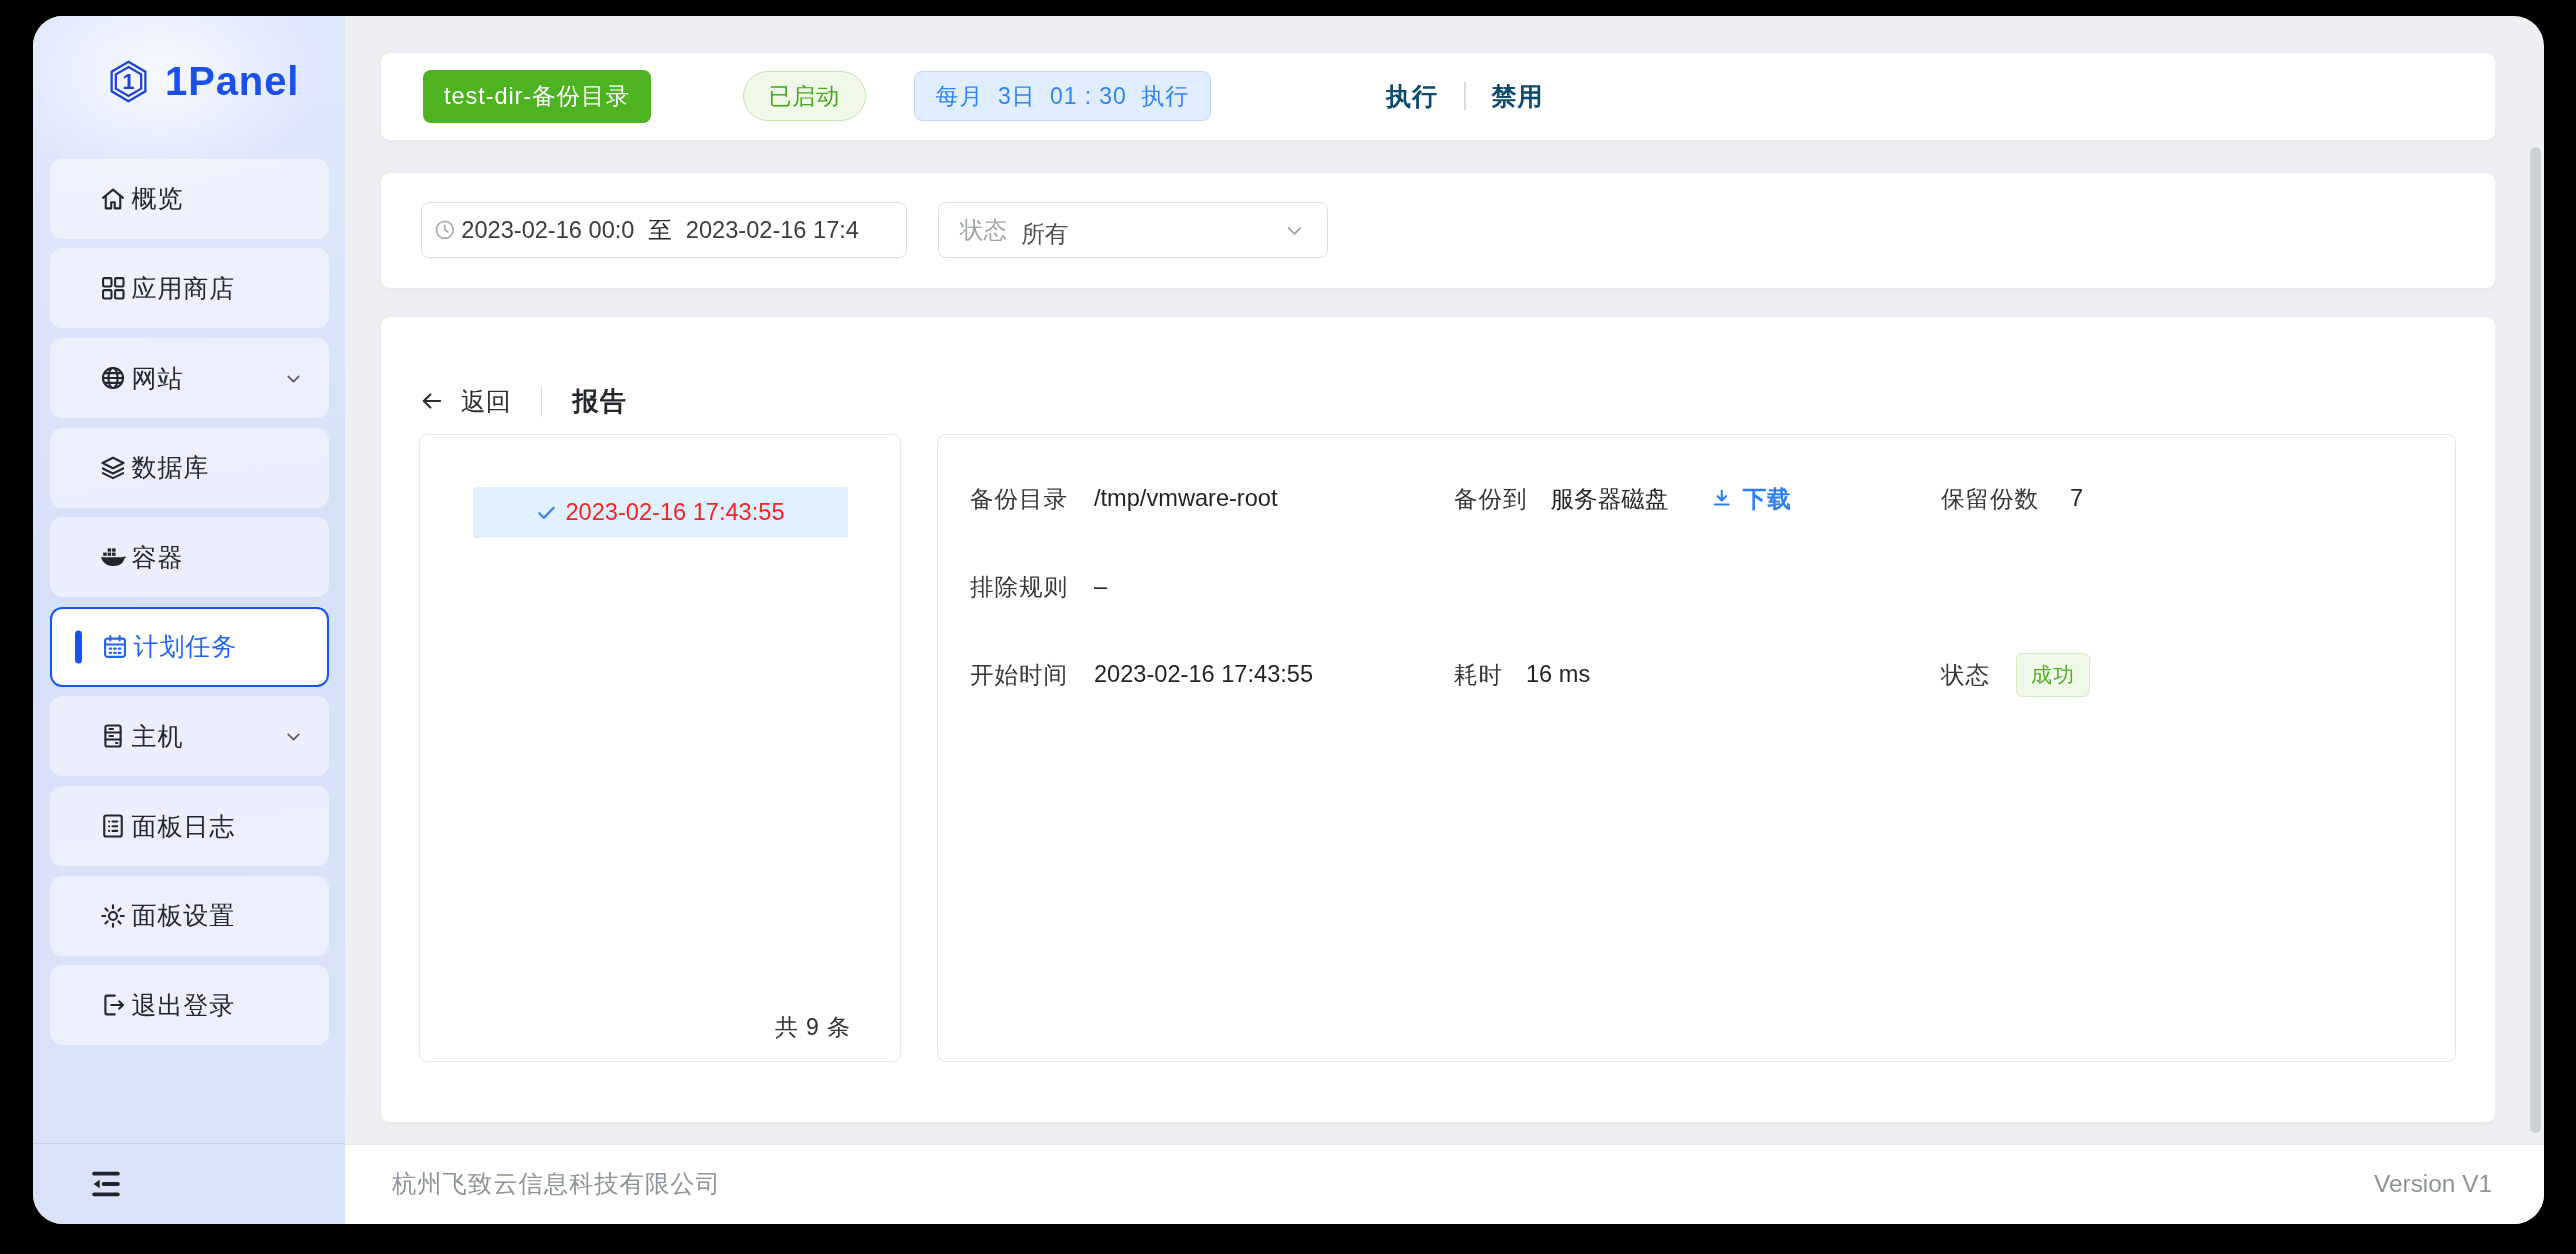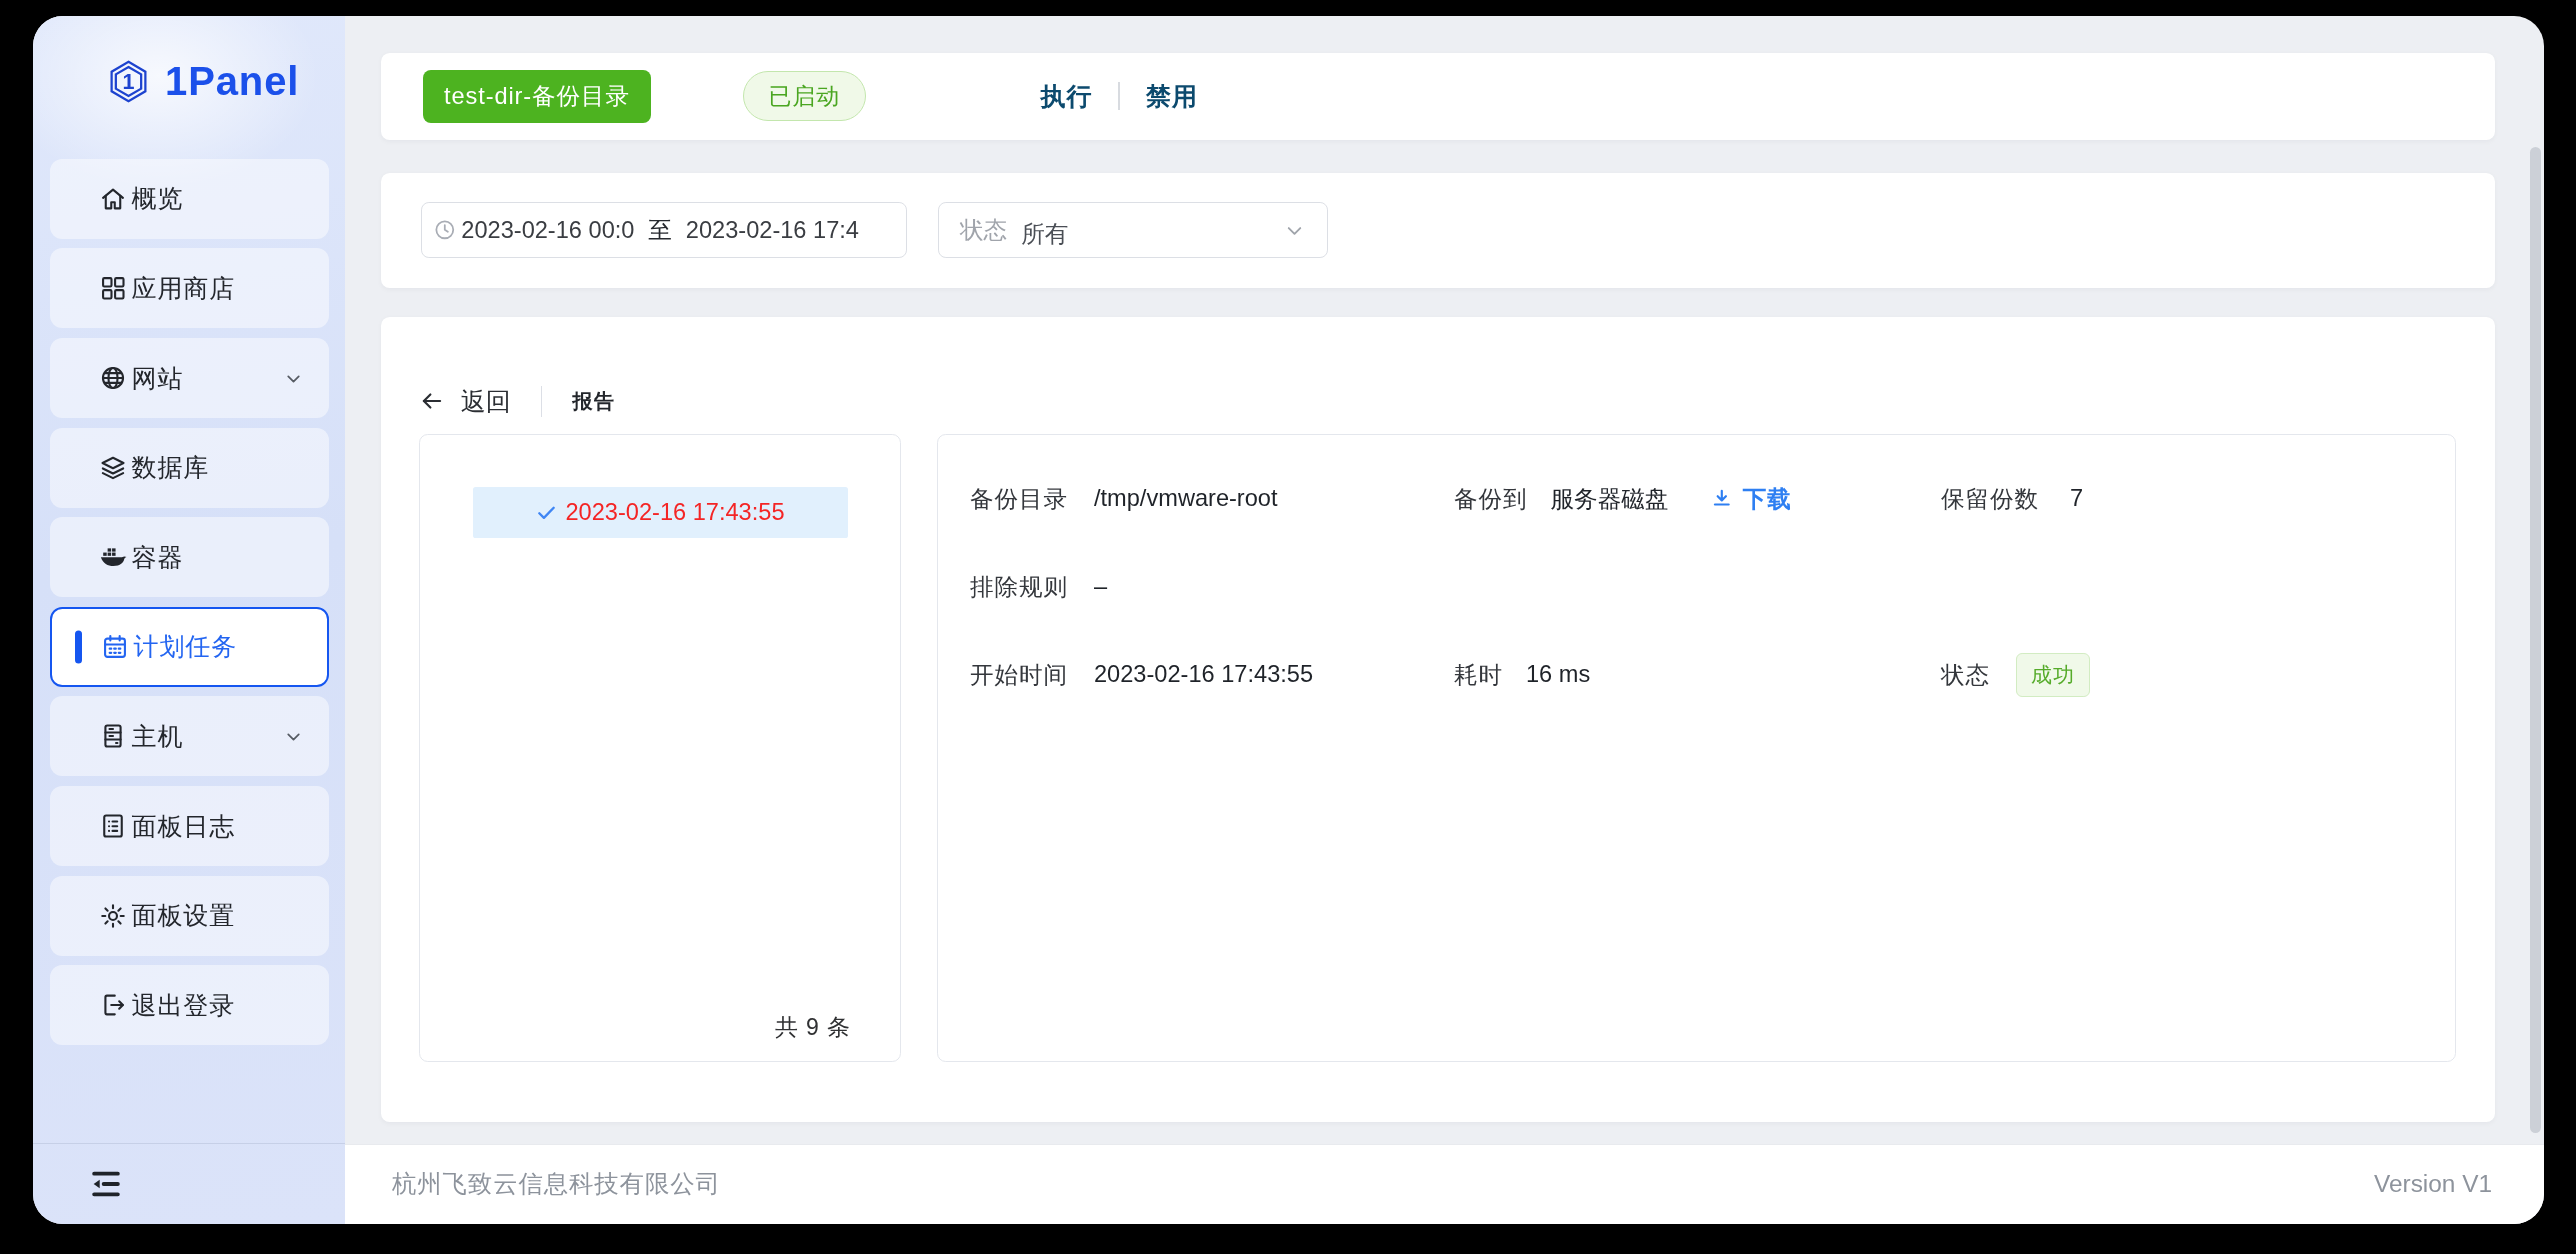--- a/index.html
+++ b/index.html
@@ -60,21 +60,21 @@
   .select-box .val { color:#4a4e55; margin-left:14px;margin-top:7px; }
   .select-box .chev { margin-left:auto; width:23px; height:23px; color:#a0a4ab; }
 
   
   .maincard { height:805px; padding:0 39px 0 38px; }
   .report-head { margin-top:0; padding-top:63px; height:106px; display:flex; align-items:center; }
   .back-btn { display:flex; align-items:center; gap:15.7px; color:#2b2e33; font-size:25px; cursor:pointer;
     background:none; border:none; font-family:inherit; }
   .back-btn .barrow { width:26px; height:26px; color:#2b2e33; }
   .head-div { width:1.7px; height:31px; background:#dcdfe6; margin:0 30px; }
-  .report-title { font-size:20px; font-weight:700; color:#23262b; letter-spacing:1.7px; }
+  .report-title { font-size:26px; font-weight:700; color:#23262b; letter-spacing:1.7px; }
   .panels { display:flex; gap:36px; margin-top:11.3px; }
   .panel { border:1.7px solid #e4e7ed; border-radius:8.7px; background:#fff; height:628px; }
   .panel-left { width:482px; flex:0 0 482px; position:relative; }
   .record-item { margin:52px auto 0 auto; width:375px; height:51px; background:#e1f0fd; border-radius:2.6px;
     display:flex; align-items:center; justify-content:center; gap:7px; cursor:pointer; }
   .record-item .chk { width:23px; height:23px; color:#3f86f4; }
   .record-item .rdate { font-size:23.6px; color:#f42525; }
   .total-label { position:absolute; right:49px; bottom:17.5px; font-size:23px; color:#303133; letter-spacing:0.9px; }
   .panel-right { flex:1 1 auto; padding:42px 26px 0 32px; }
   .drow { display:grid; grid-template-columns:484px 487px 1fr; align-items:center; height:44px; margin-bottom:44px; }
@@ -226,20 +226,21 @@
       </button>
     </div>
   </aside>
 
   <div class="main-col">
     <div class="content">
 
       <div class="card topbar">
         <span class="badge-solid">test-dir-备份目录</span>
         <span class="pill-green">已启动</span>
+        <span class="badge-blue">每月  3日  01 : 30  执行</span>
         <div class="top-links">
           <a>执行</a>
           <span class="vdiv"></span>
           <a>禁用</a>
         </div>
       </div>
 
       <div class="card filterbar">
         <div class="date-input">
           <svg class="clock" viewBox="0 0 24 24" fill="none" stroke="currentColor" stroke-width="1.8" stroke-linecap="round">

